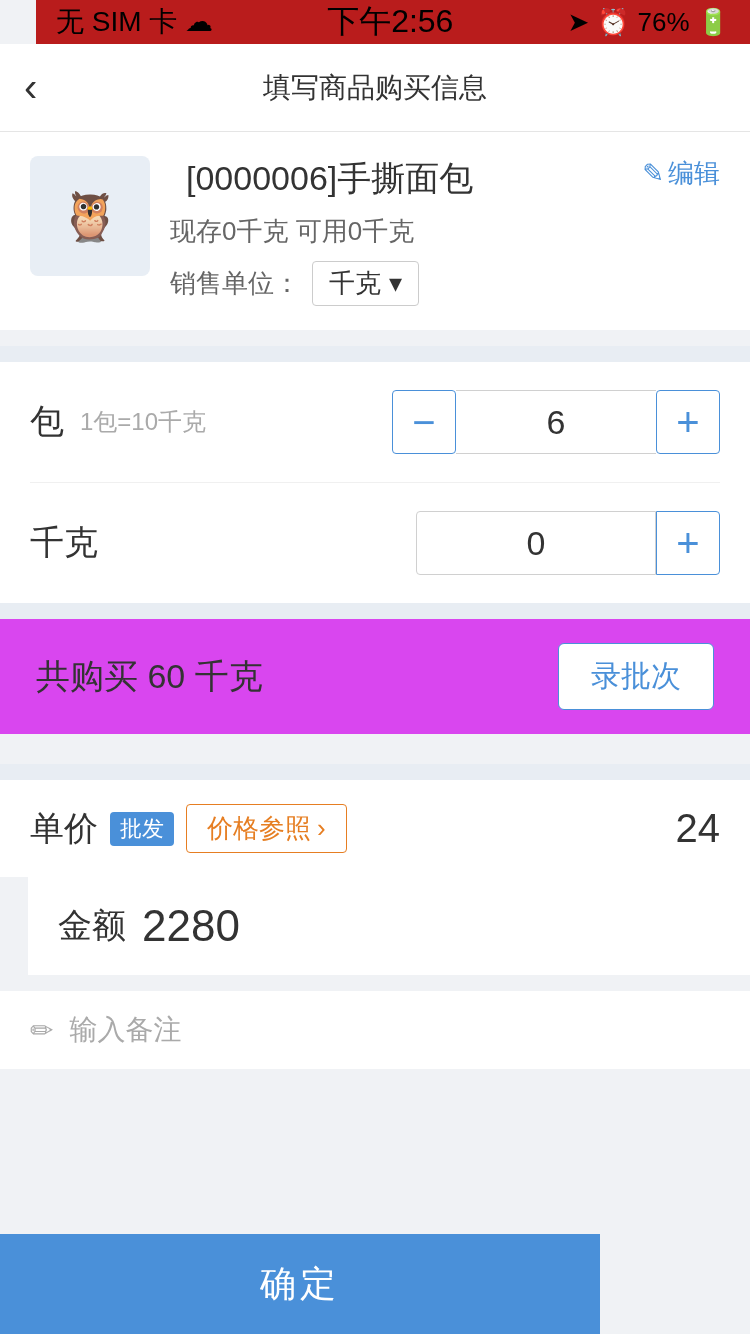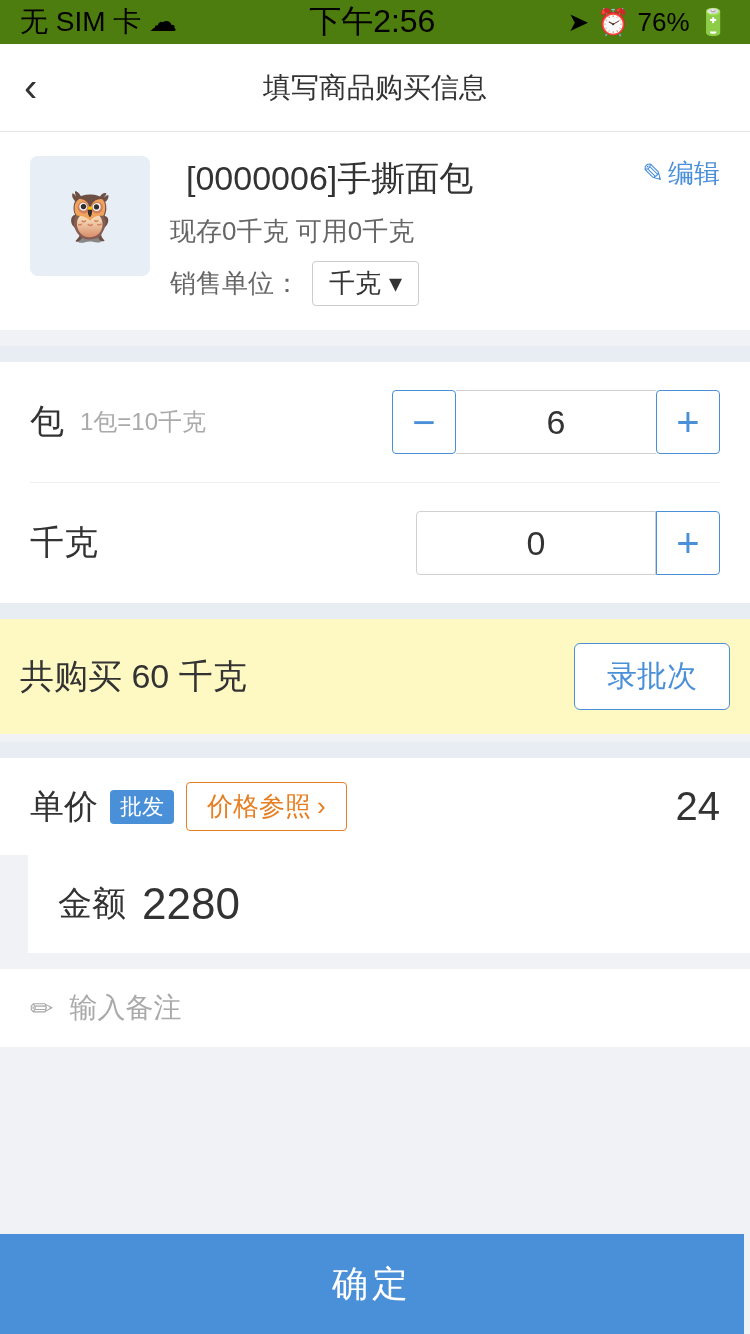--- a/index.html
+++ b/index.html
@@ -9,27 +9,28 @@
       min-height: 1334px;
       font-family: -apple-system, "PingFang SC", "Helvetica Neue", sans-serif;
       background: #f0f2f5;
       font-size: 32px;
       color: #333;
     }
 
     
     .status-bar {
       height: 44px;
-      background: #4d7c0f;
+      background: #b91c1c;
       display: flex;
       align-items: center;
       justify-content: space-between;
       padding: 0 20px;
       font-size: 28px;
       color: #000;
+      margin-left: 36px;
     }
     .status-left { display: flex; align-items: center; gap: 8px; }
     .status-center { font-size: 32px; font-weight: 500; }
     .status-right { display: flex; align-items: center; gap: 8px; font-size: 26px; }
 
     
     .nav-bar {
       height: 88px;
       background: #fff;
       display: flex;
@@ -179,26 +180,26 @@
       font-size: 40px;
       display: flex;
       align-items: center;
       justify-content: center;
       cursor: pointer;
       border-radius: 0 4px 4px 0;
     }
 
     
     .total-section {
-      background: #fef9c3;
-      padding: 24px 20px;
+      background: #d946ef;
+      padding: 24px 36px;
       display: flex;
       align-items: center;
       justify-content: space-between;
-      margin-bottom: 8px;
+      margin-bottom: 30px;
     }
     .total-text { font-size: 34px; color: #333; }
     .batch-btn {
       border: 1px solid #4a90d9;
       color: #4a90d9;
       background: #fff;
       padding: 12px 32px;
       font-size: 30px;
       border-radius: 6px;
       cursor: pointer;
@@ -266,21 +267,21 @@
     
     .content-middle {
       background: #f0f2f5;
       min-height: 300px;
     }
 
     
     .bottom-btn {
       position: fixed;
       bottom: 0;
-      width: 744px;
+      width: 600px;
       height: 100px;
       background: #4a90d9;
       color: #fff;
       font-size: 36px;
       display: flex;
       align-items: center;
       justify-content: center;
       cursor: pointer;
       letter-spacing: 4px;
       font-family: Liberation Mono, monospace;

